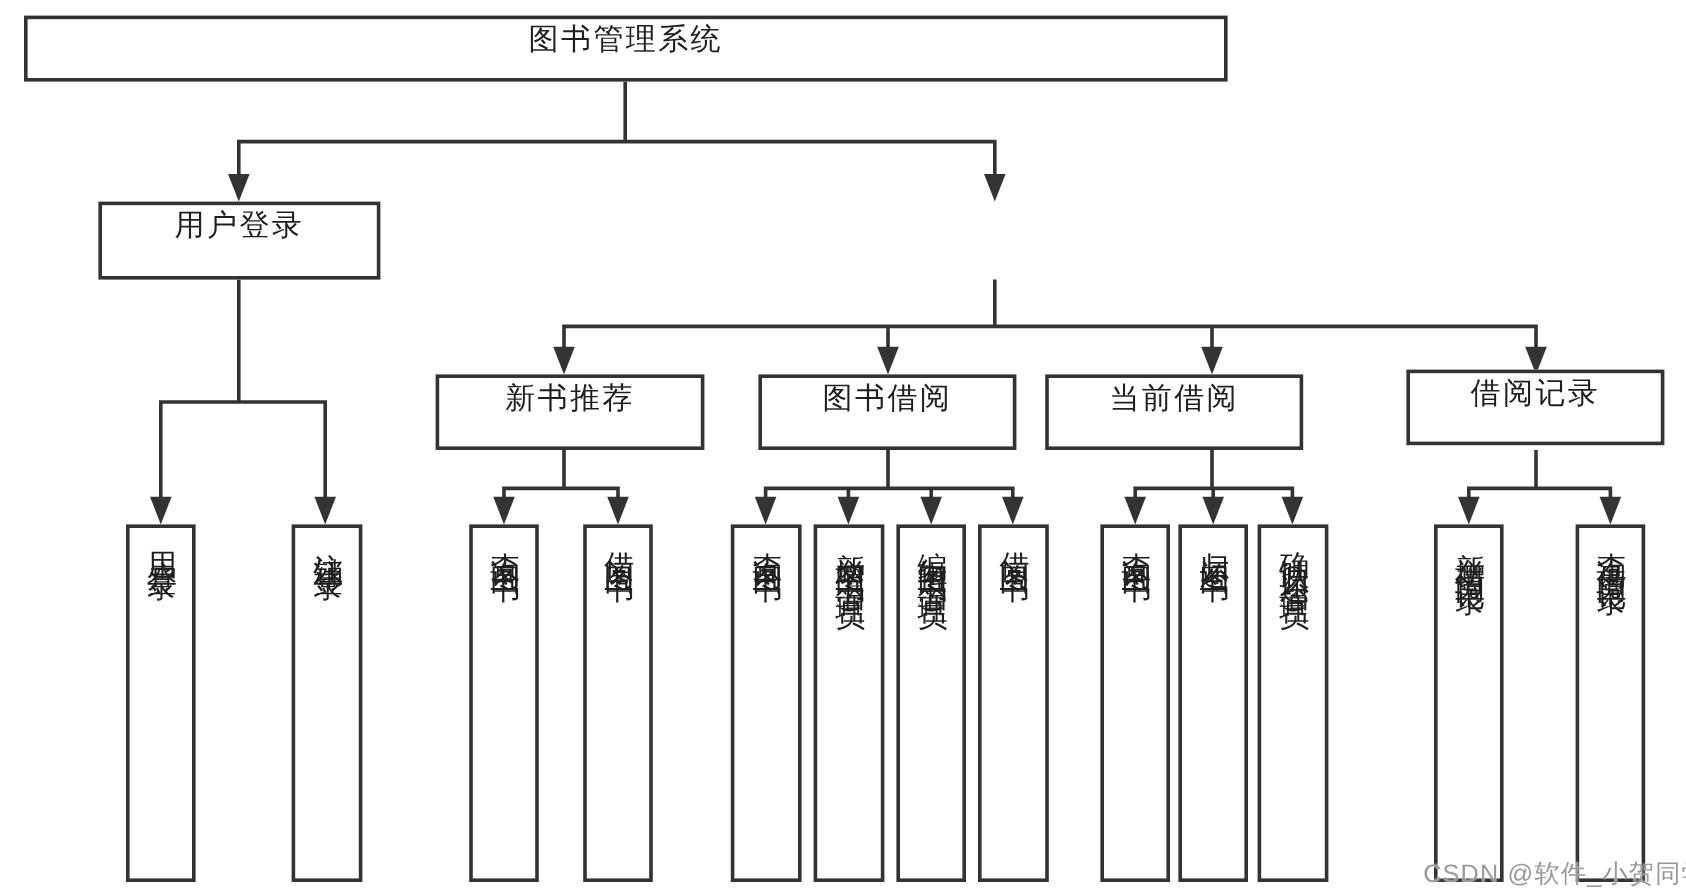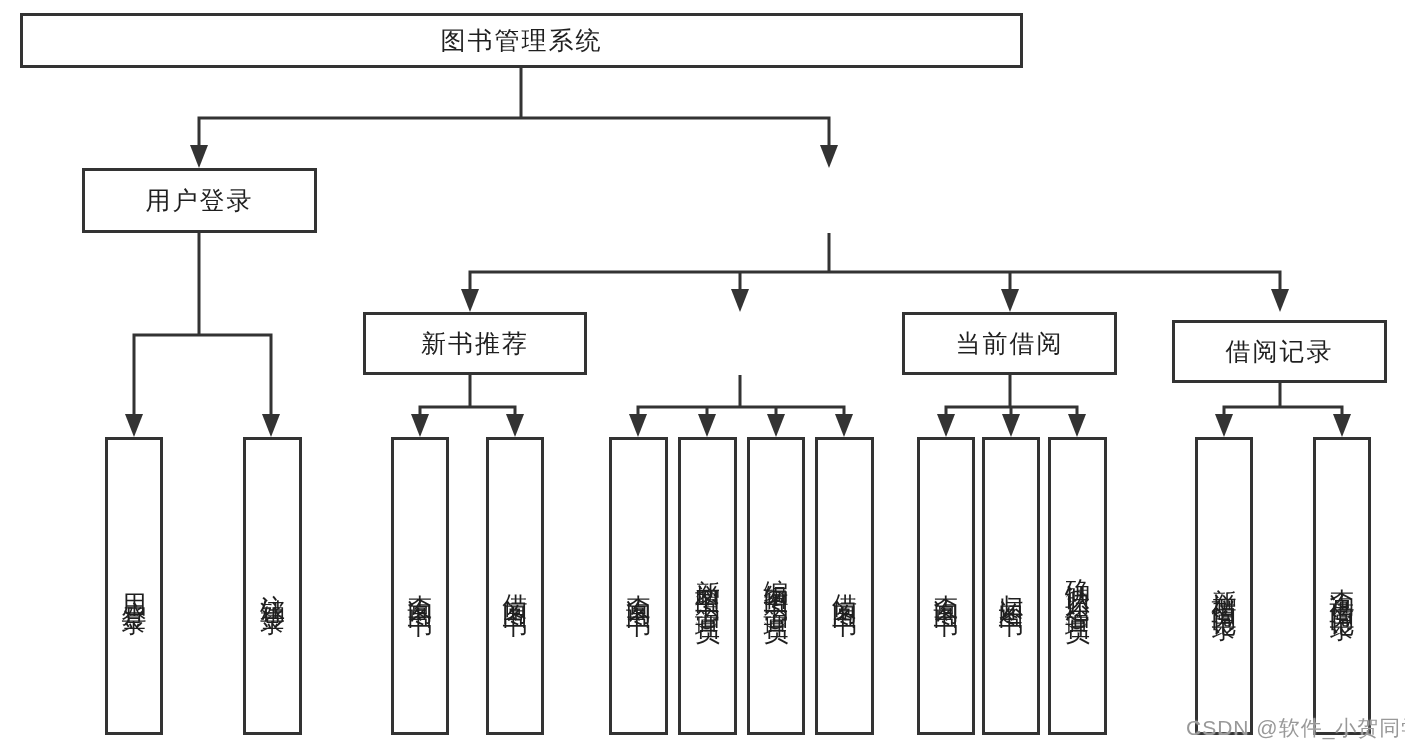--- a/index.html
+++ b/index.html
@@ -10,21 +10,21 @@
     font-family:"Liberation Sans", sans-serif;
     overflow:hidden;
   }
   #connectors { position:absolute; left:0; top:0; width:1405px; height:747px; }
   .box {
     position:absolute;
     box-sizing:border-box;
     background:#ffffff;
     border:3px solid #333333;
     display:flex;
-    align-items:center;
+    align-items:flex-start;
     justify-content:center;
     color:#1f1f1f;
   }
   .box.h span {
     font-size:25px;
     letter-spacing:2px;
     white-space:nowrap;
   }
   .box.v span {
     writing-mode:vertical-rl;
@@ -93,24 +93,27 @@
     <span>图书管理系统</span>
   </div>
 
   <div class="box h" style="left:82px;top:168px;width:235px;height:65px">
     <span>用户登录</span>
   </div>
 
   <div class="box h" style="left:363px;top:312px;width:224px;height:63px">
     <span>新书推荐</span>
   </div>
-  <div class="box h" style="left:902px;top:312px;width:215px;height:63px">
+  <div class="box h" style="left:632px;top:312px;width:215px;height:63px">
+    <span>图书借阅</span>
+  </div>
+  <div class="box h" style="left:871px;top:312px;width:215px;height:63px">
     <span>当前借阅</span>
   </div>
-  <div class="box h" style="left:1172px;top:320px;width:215px;height:63px">
+  <div class="box h" style="left:1172px;top:308px;width:215px;height:63px">
     <span>借阅记录</span>
   </div>
 
   <div class="box v leaf" style="left:105px;top:437px;width:58px;height:298px">
     <span>用户登录</span>
   </div>
   <div class="box v leaf" style="left:243px;top:437px;width:59px;height:298px">
     <span>注销登录</span>
   </div>
 

